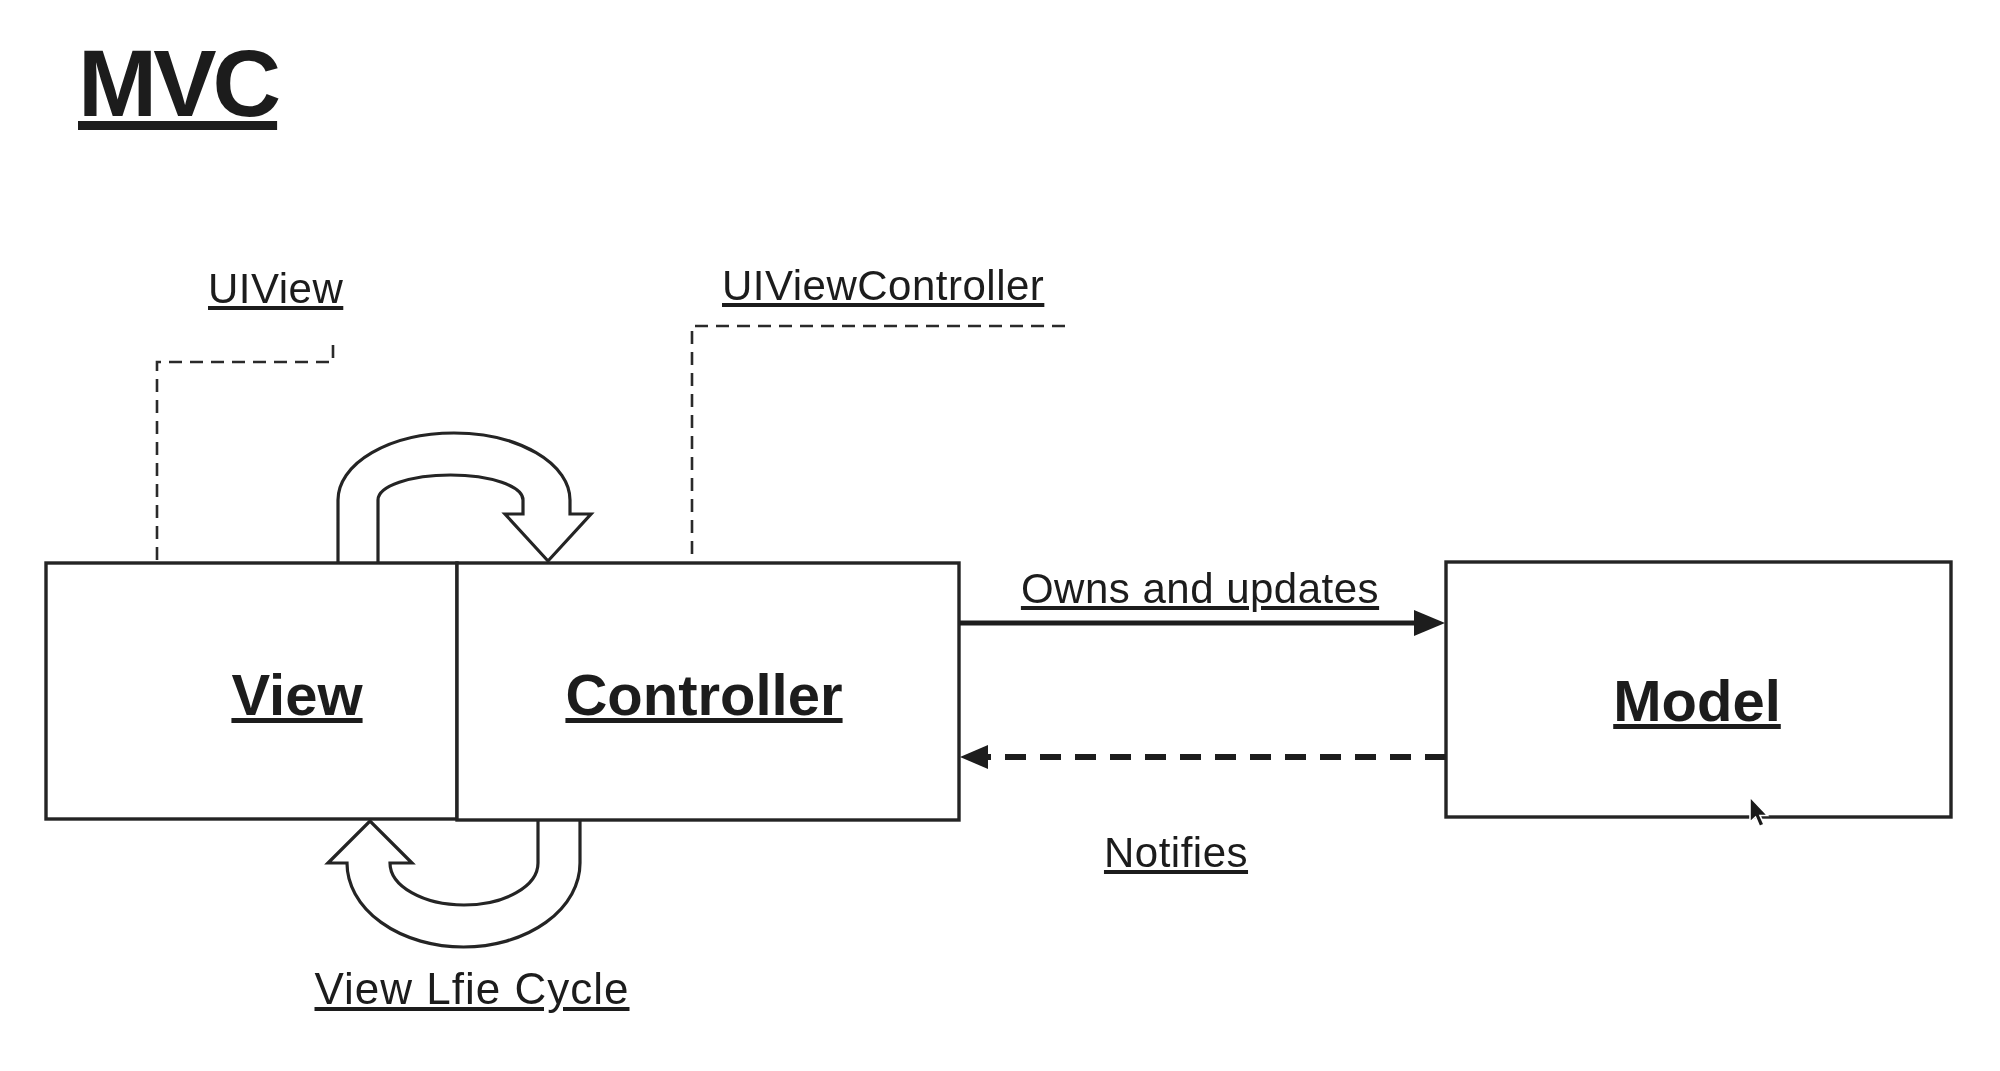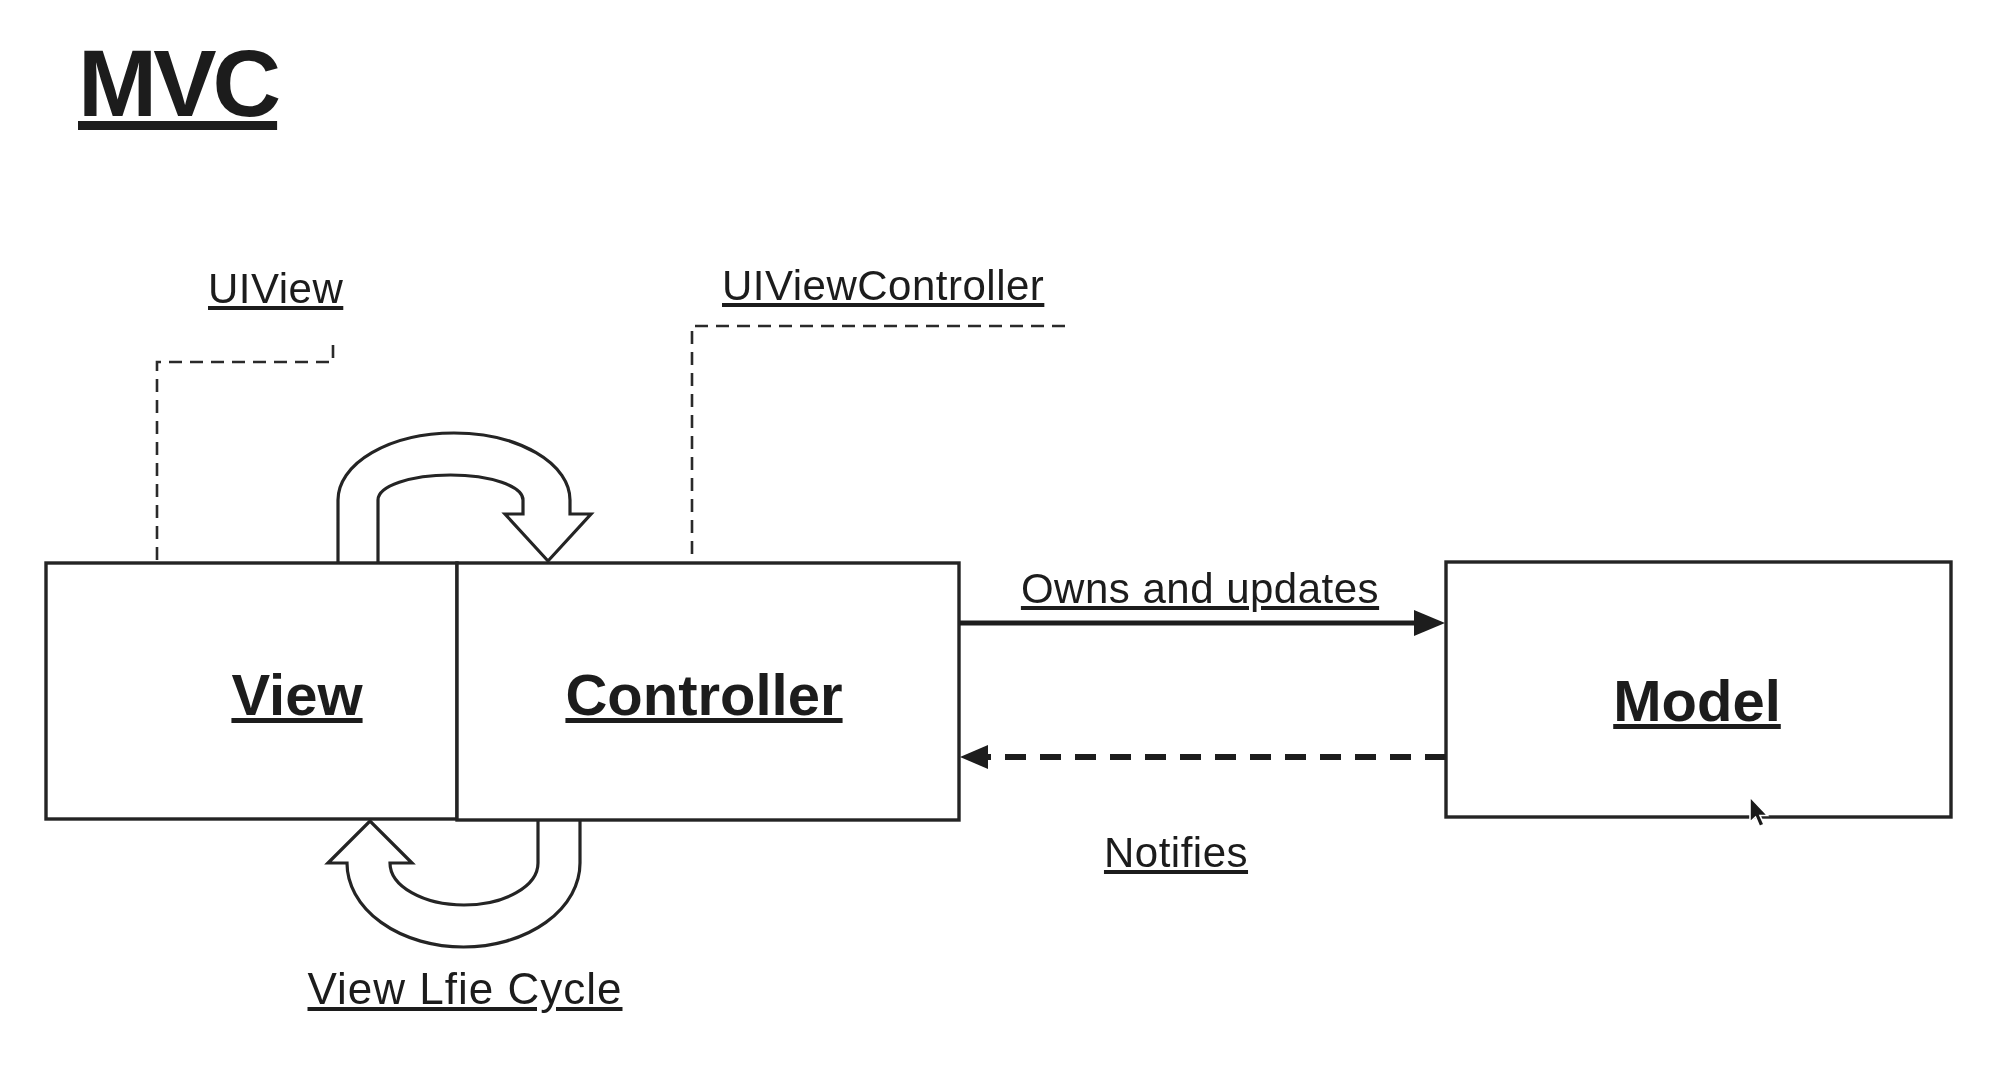--- a/index.html
+++ b/index.html
@@ -10,21 +10,21 @@
     font-family:"Liberation Sans", sans-serif; color:var(--ink);
   }
   svg.layer { position:absolute; left:0; top:0; }
   .t { position:absolute; white-space:nowrap; color:var(--ink); line-height:1;text-decoration:underline; }
   .ctr { transform:translate(-50%,-50%); }
   .title { font-size:95px; font-weight:bold; letter-spacing:-4px; }
   .subtitle { font-size:58px; font-weight:bold; letter-spacing:-1.5px; }
   .callout { font-size:42px; font-weight:400; letter-spacing:0.5px; }
   .boxlabel { font-size:58px; font-weight:bold; letter-spacing:0px; }
   .arrowlabel { font-size:42px; font-weight:400; letter-spacing:0.5px; }
-  .looplabel { font-size:44px; font-weight:400; letter-spacing:1px; }
+  .looplabel { font-size:44px; font-weight:400; letter-spacing:1px;margin-left:7px; }
 </style>
 </head>
 <body>
 
 <div class="canvas">
 
   <svg class="layer" width="2000" height="1071" viewBox="0 0 2000 1071">
 
     <path d="M 333 345 L 333 362 L 157 362 L 157 562" fill="none" stroke="#2a2a2a" stroke-width="2.6" stroke-dasharray="13 8"></path>
 

